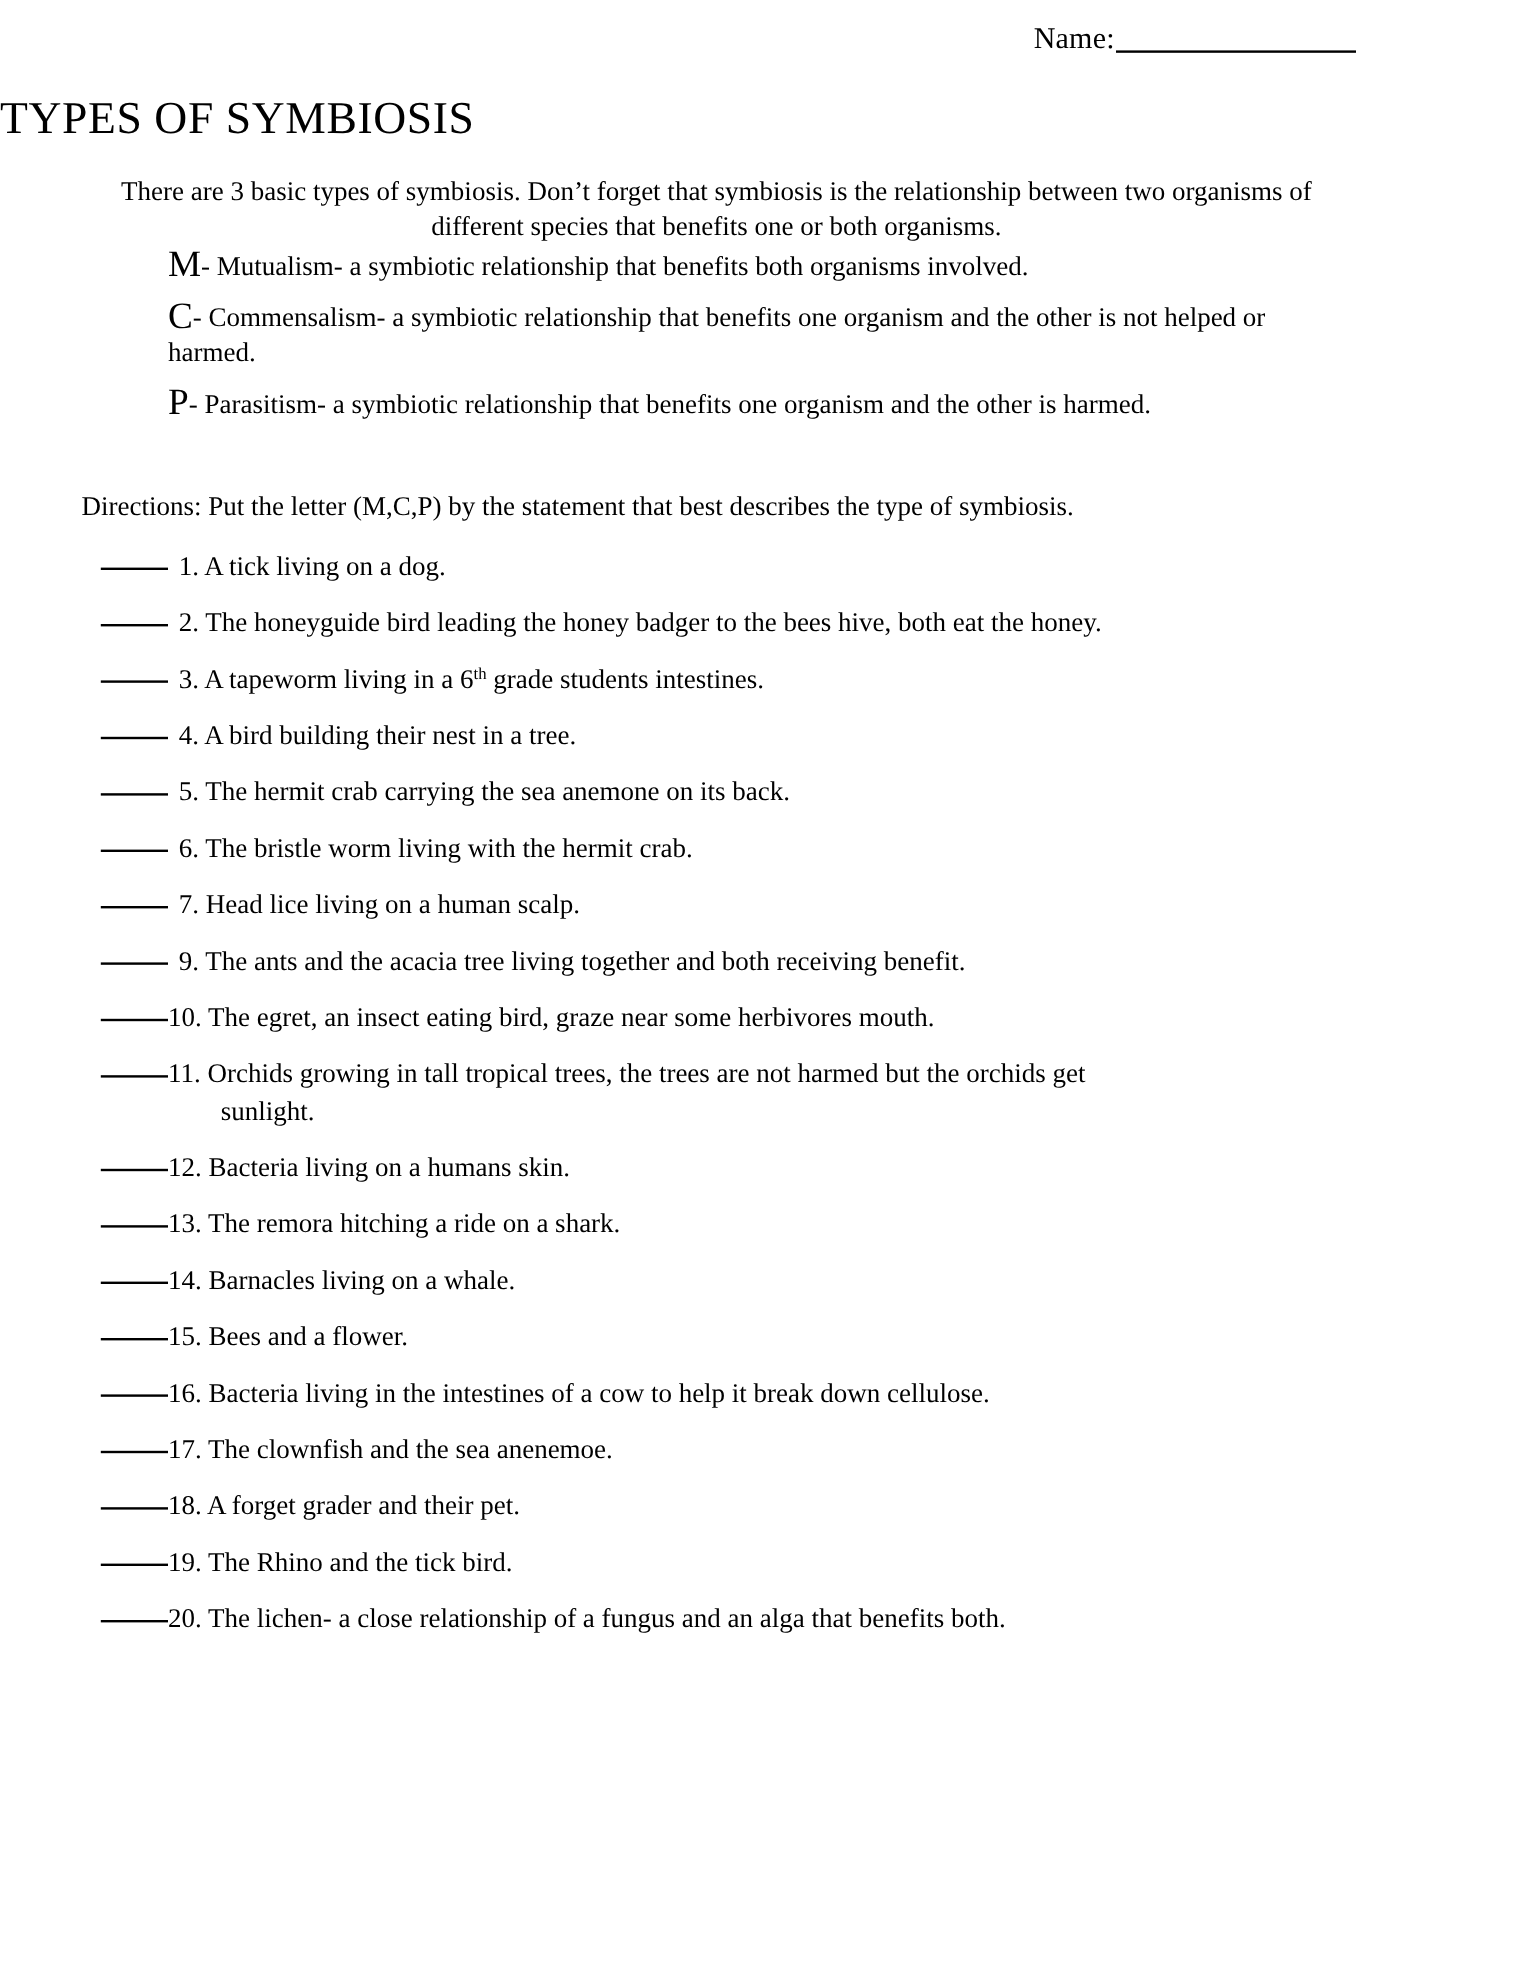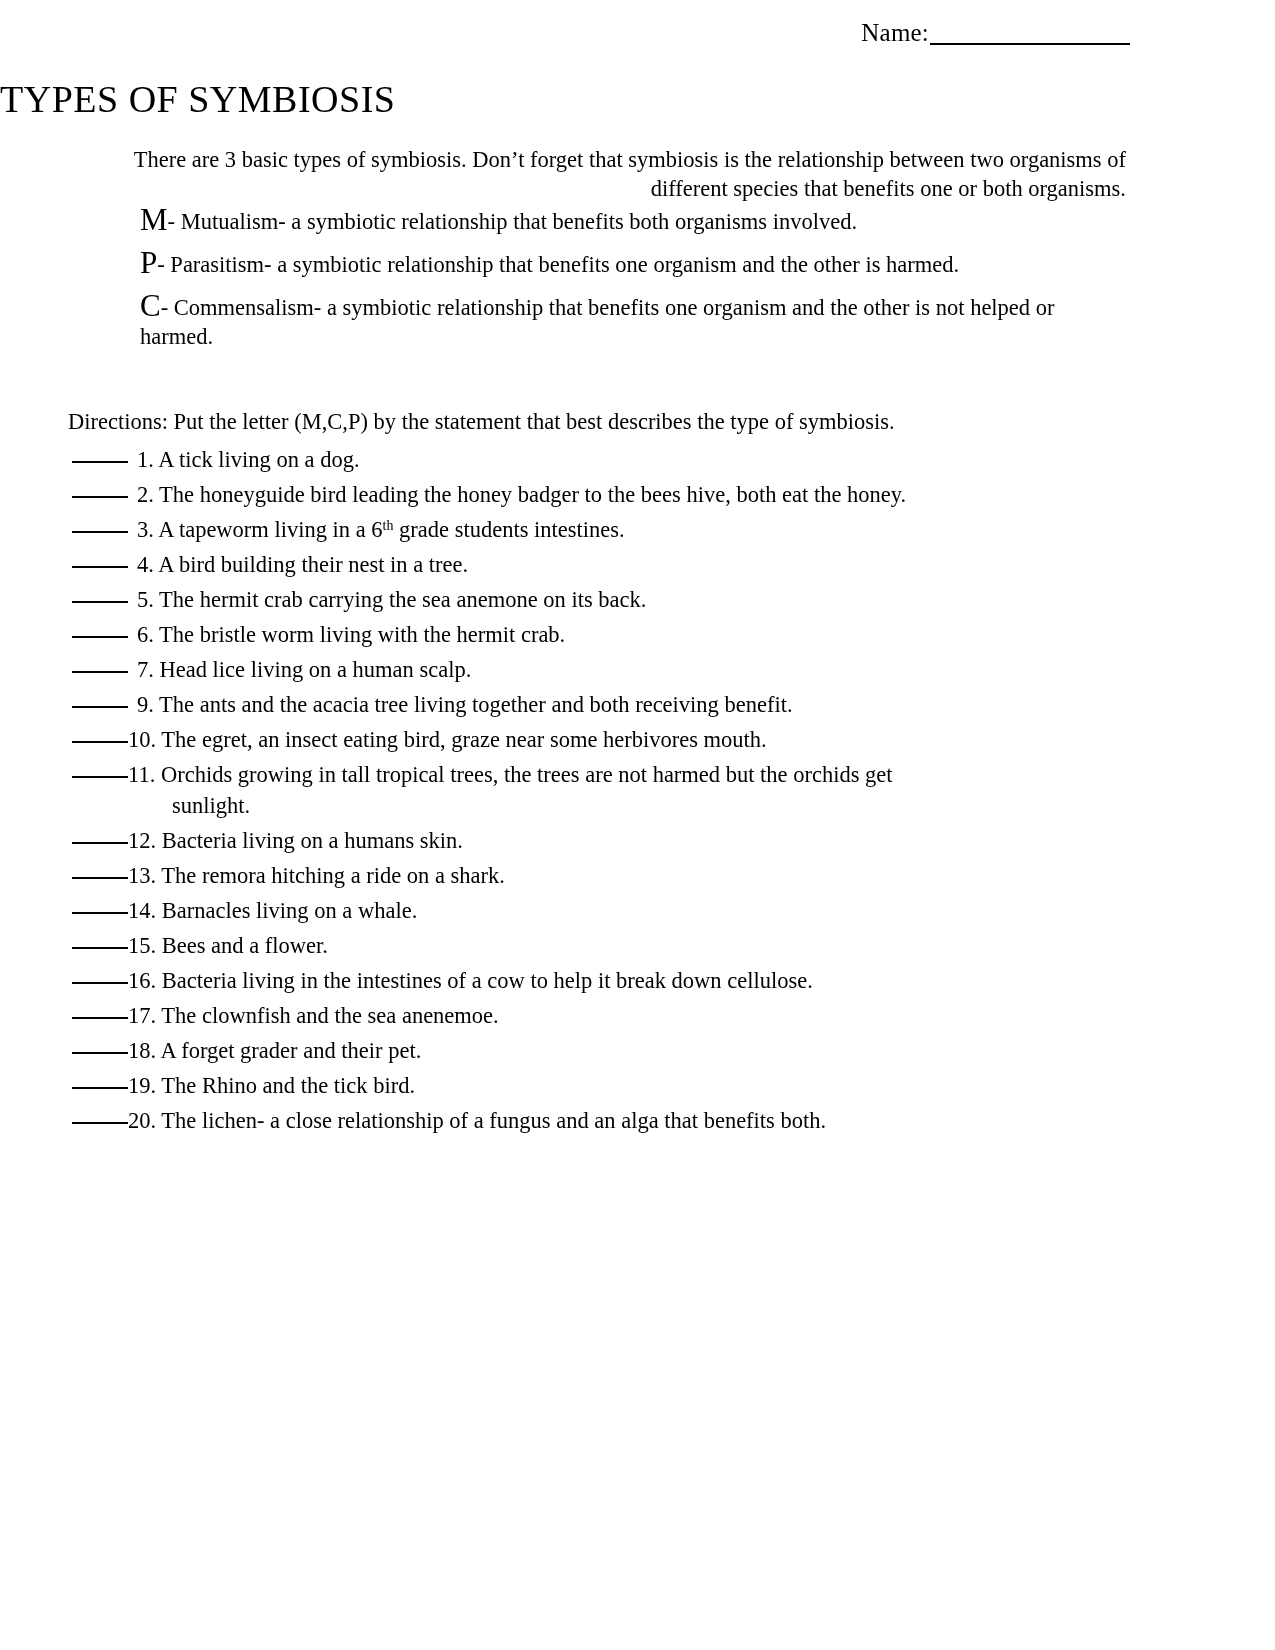--- a/index.html
+++ b/index.html
@@ -57,21 +57,21 @@
   }
 
   
   .intro {
     position: absolute;
     top: 122px;
     left: 68px;
     width: 1058px;
     font-size: 22.5px;
     line-height: 29px;
-    text-align: right;
+    text-align: center;
   }
 
   
   .definitions {
     position: absolute;
     top: 205px;
     left: 140px;
     width: 990px;
   }
   .def-line {
@@ -102,21 +102,21 @@
     position: absolute;
     top: 440px;
     left: 68px;
     width: 1070px;
     font-size: 22.5px;
     line-height: 31px;
   }
   .q-item {
     display: block;
     white-space: normal;
-    margin: 4px;
+    margin: 16px;
     padding: 0;
   }
   .q-blank {
     display: inline-block;
     width: 56px;
     border-bottom: 2px solid #000;
     vertical-align: 4px;
   }
   .q-gap {
     display: inline-block;
@@ -146,22 +146,22 @@
   <div class="name-row">
     <span class="name-label">Name:</span><span class="name-blank"></span>
   </div>
 
   <h1 class="doc-title">TYPES OF SYMBIOSIS</h1>
 
   <p class="intro">There are 3 basic types of symbiosis. Don’t forget that symbiosis is the relationship between two organisms of different species that benefits one or both organisms.</p>
 
   <div class="definitions">
     <div class="def-line"><span class="def-letter">M</span><span>- Mutualism- a symbiotic relationship that benefits both organisms involved.</span></div>
+    <div class="def-line"><span class="def-letter">C</span><span>- Commensalism- a symbiotic relationship that benefits one organism and the other is not helped or harmed.</span></div>
     <div class="def-line"><span class="def-letter">P</span><span>- Parasitism- a symbiotic relationship that benefits one organism and the other is harmed.</span></div>
-    <div class="def-line"><span class="def-letter">C</span><span>- Commensalism- a symbiotic relationship that benefits one organism and the other is not helped or harmed.</span></div>
   </div>
 
   <p class="directions">Directions: Put the letter (M,C,P) by the statement that best describes the type of symbiosis.</p>
 
   <div class="qlist" id="question-list">
       <div class="q-item"><span class="q-blank"></span><span class="q-gap"></span><span class="q-num">1. </span><span class="q-text">A tick living on a dog.</span></div>
       <div class="q-item"><span class="q-blank"></span><span class="q-gap"></span><span class="q-num">2. </span><span class="q-text">The honeyguide bird leading the honey badger to the bees hive, both eat the honey.</span></div>
       <div class="q-item"><span class="q-blank"></span><span class="q-gap"></span><span class="q-num">3. </span><span class="q-text">A tapeworm living in a 6<sup>th</sup> grade students intestines.</span></div>
       <div class="q-item"><span class="q-blank"></span><span class="q-gap"></span><span class="q-num">4. </span><span class="q-text">A bird building their nest in a tree.</span></div>
       <div class="q-item"><span class="q-blank"></span><span class="q-gap"></span><span class="q-num">5. </span><span class="q-text">The hermit crab carrying the sea anemone on its back.</span></div>

